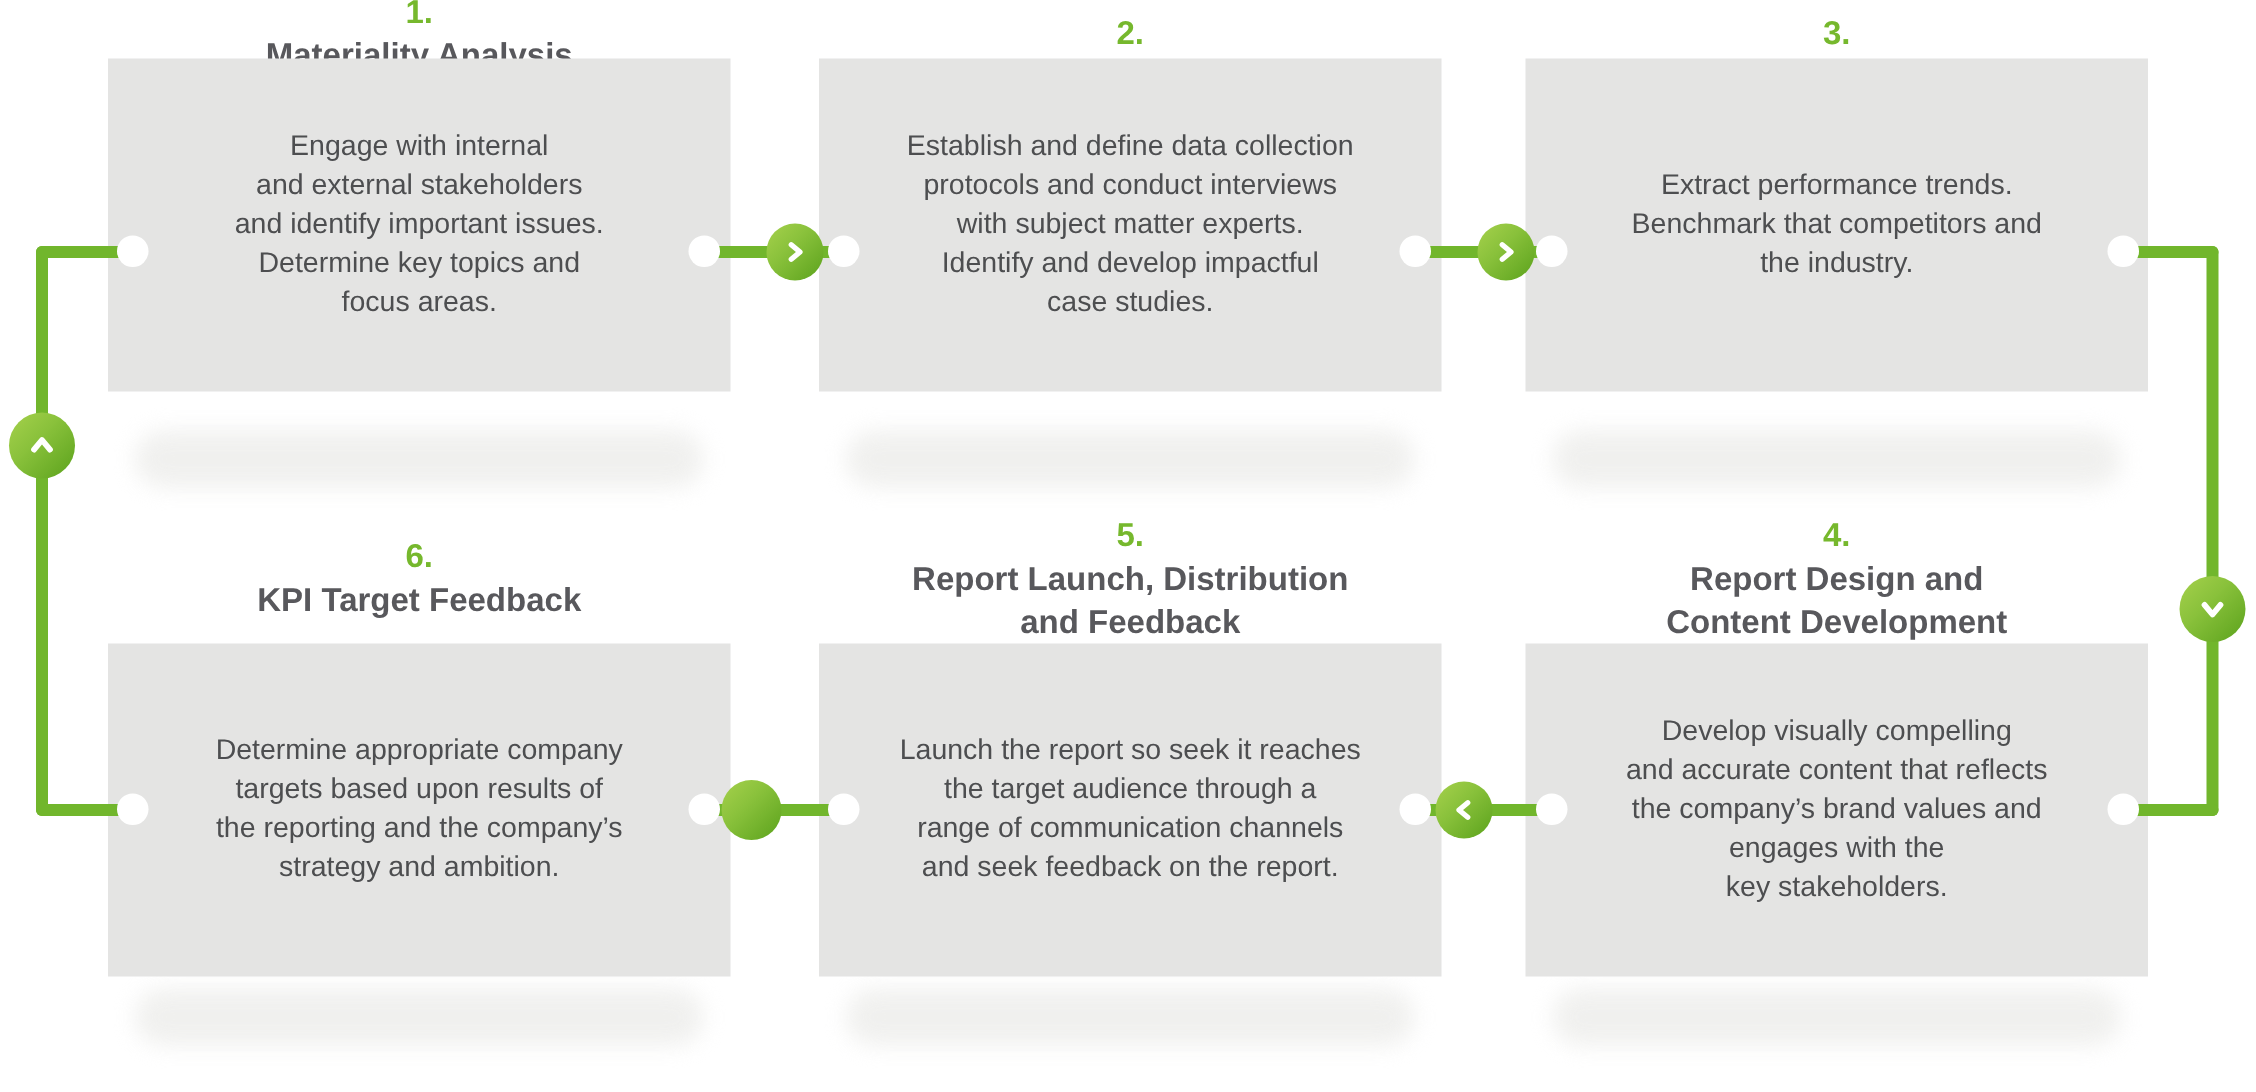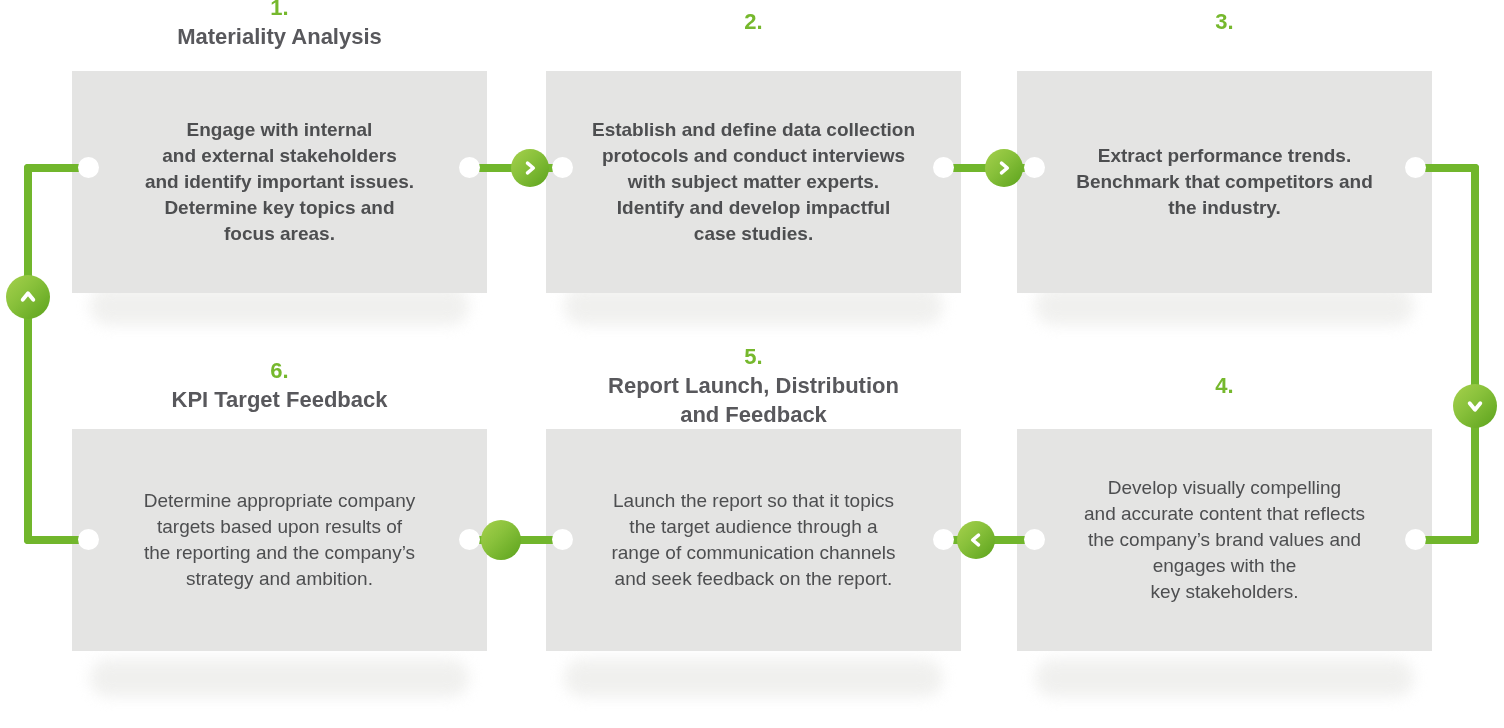--- a/index.html
+++ b/index.html
@@ -14,21 +14,21 @@
     text-align:center;font-weight:bold;font-size:22px;line-height:29px;
     color:#58585c;white-space:pre-line;
   }
   .row1 .step-title{height:43px;}
   .row2 .step-title{height:74px;top:8px;}
   .step-title .num{color:#76b82d;}
   .step-box{
     position:absolute;left:0;width:415px;height:222px;background:#e4e4e3;
     display:flex;align-items:center;justify-content:center;z-index:2;
   }
-  .row1 .step-box{top:71px;font-weight:bold;}
+  .row1 .step-box{top:39px;}
   .row2 .step-box{top:89px;}
   .step-body{
     white-space:pre-line;text-align:center;font-size:19px;line-height:26px;
     color:#4d4e50;padding:0 6px;
   }
   .step-shadow{
     position:absolute;left:18px;width:379px;height:38px;background:#eeeeec;
     border-radius:19px;filter:blur(7px);z-index:1;opacity:.85;
   }
   .row1 .step-shadow{top:287px;}
@@ -94,30 +94,31 @@
 the reporting and the company’s
 strategy and ambition.</div>
     </div>
     <div class="step-shadow"></div>
   </div>
 
   <div class="step row2" style="left:546px;top:340px;">
     <div class="step-title"><span class="num">5.</span> <span class="ttl">Report Launch, Distribution
 and Feedback</span></div>
     <div class="step-box">
-      <div class="step-body">Launch the report so that it topics
+      <div class="step-body">Launch the report so seek it reaches
 the target audience through a
 range of communication channels
 and seek feedback on the report.</div>
     </div>
     <div class="step-shadow"></div>
   </div>
 
   <div class="step row2" style="left:1017px;top:340px;">
-    <div class="step-title"><span class="num">4.</span> </div>
+    <div class="step-title"><span class="num">4.</span> <span class="ttl">Report Design and
+Content Development</span></div>
     <div class="step-box">
       <div class="step-body">Develop visually compelling
 and accurate content that reflects
 the company’s brand values and
 engages with the
 key stakeholders.</div>
     </div>
     <div class="step-shadow"></div>
   </div>
 

